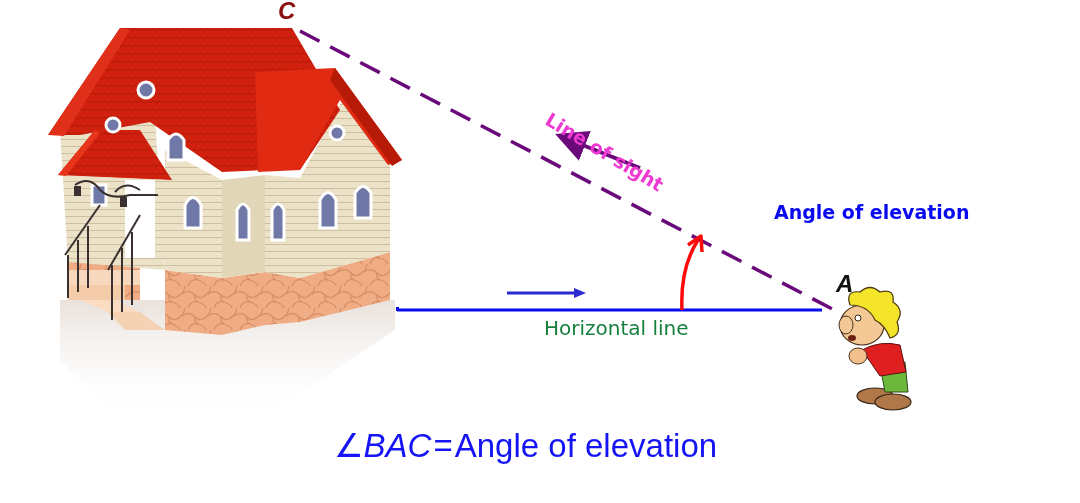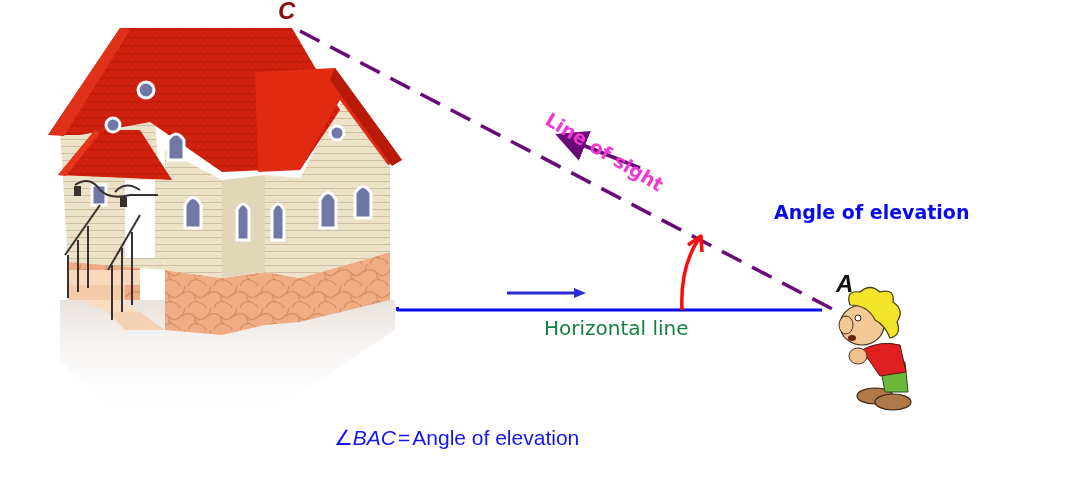--- a/index.html
+++ b/index.html
@@ -42,21 +42,21 @@
     left: 512px; top: 316px;
     color: #15803d;
     font-family: "DejaVu Sans", sans-serif;
     font-size: 20px;
     margin-left: 32px;
   }
   #caption {
     left: 334px; top: 426px;
     color: #1414f5;
     font-family: "Liberation Sans", sans-serif;
-    font-size: 21px;
+    font-size: 33px;
   }
   #caption .angle-sym { font-style: normal; }
   #caption .math-name { font-style: italic; }
   #caption .eq-sign { margin: 0 2px; }
 </style>
 </head>
 <body>
 
 <div id="stage">
 

